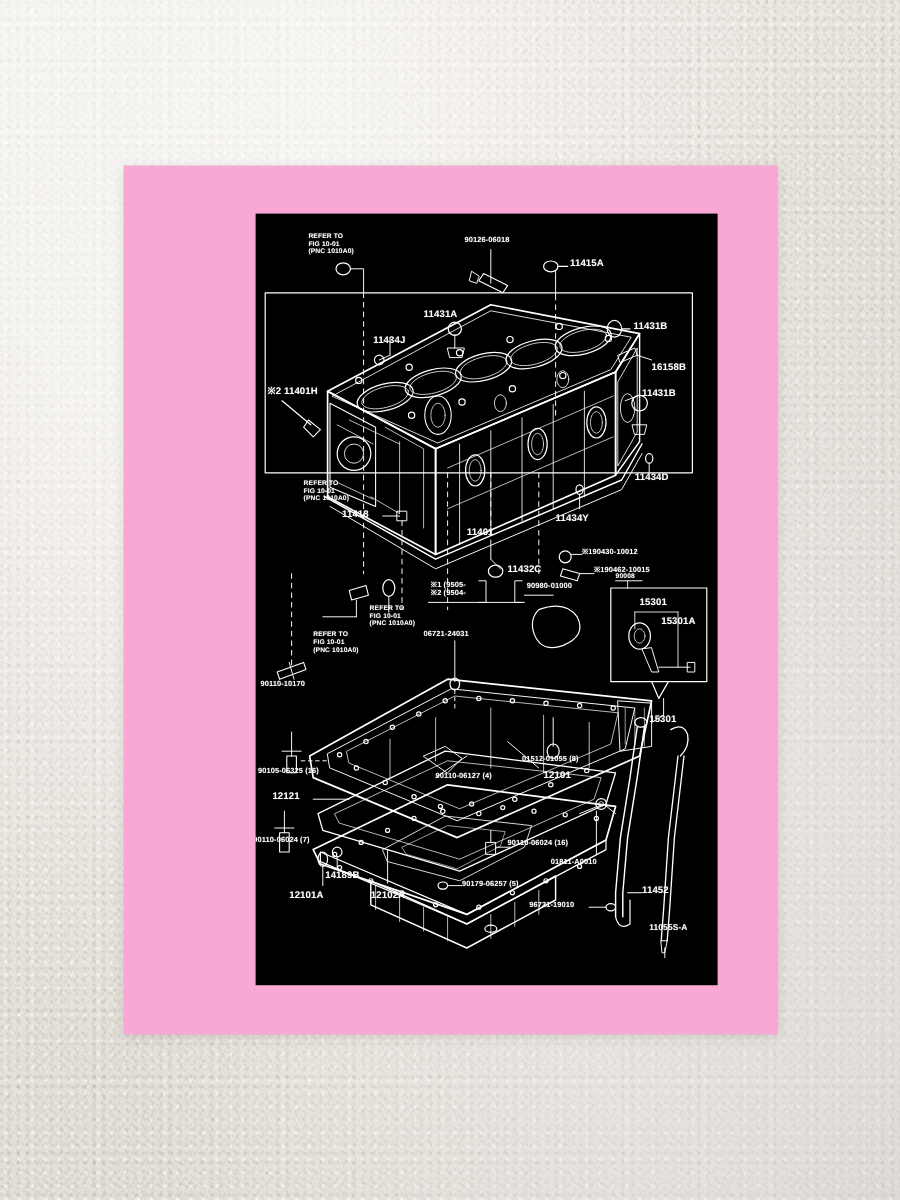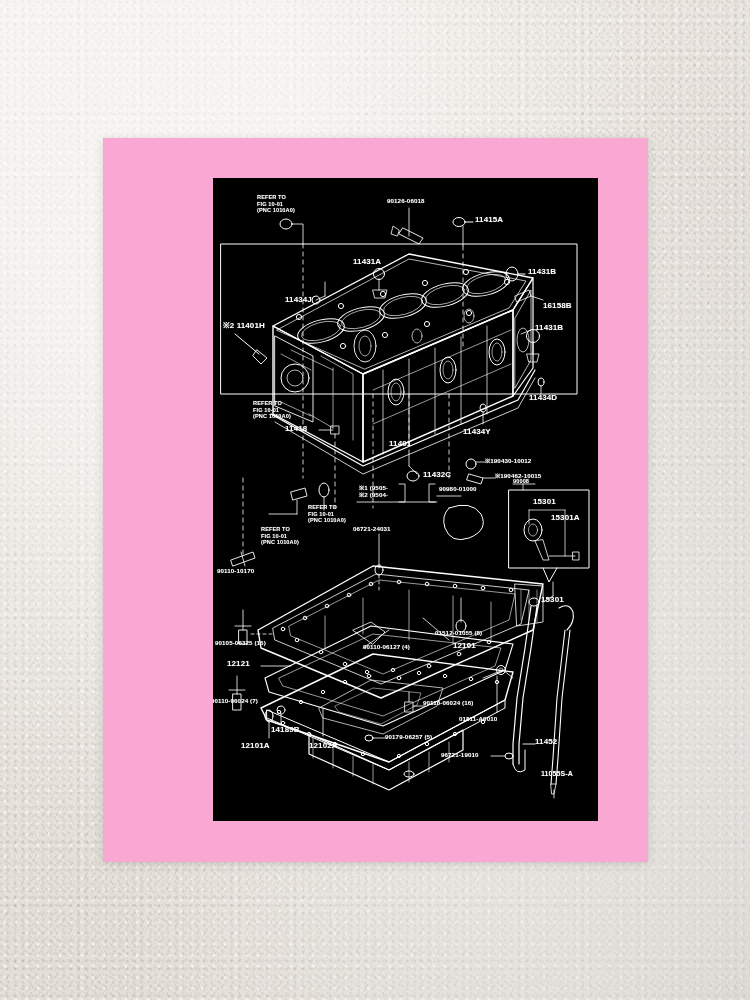--- a/index.html
+++ b/index.html
@@ -363,21 +363,21 @@
           <path d="M341 612 L341 620" stroke-width="0.8"></path>
         </g>
       </svg>
 
       <div class="lbl s55 multi" style="left:44px;top:16px;">REFER TO
 FIG 10-01
 (PNC 1010A0)</div>
       <div class="lbl s6" style="left:174px;top:20px;">90126-06018</div>
       <div class="lbl s8" style="left:262px;top:38px;">11415A</div>
       <div class="lbl s8" style="left:140px;top:80px;">11431A</div>
-      <div class="lbl s8" style="left:72px;top:102px;margin-top:16px;">11434J</div>
+      <div class="lbl s8" style="left:98px;top:102px;">11434J</div>
       <div class="lbl s8" style="left:315px;top:90px;">11431B</div>
       <div class="lbl s8" style="left:330px;top:124px;">16158B</div>
       <div class="lbl s8" style="left:322px;top:146px;">11431B</div>
       <div class="lbl s8" style="left:10px;top:144px;text-align:center;">※2 11401H</div>
       <div class="lbl s8" style="left:316px;top:216px;">11434D</div>
       <div class="lbl s8" style="left:250px;top:250px;">11434Y</div>
       <div class="lbl s55 multi" style="left:40px;top:222px;">REFER TO
 FIG 10-01
 (PNC 1010A0)</div>
       <div class="lbl s8" style="left:72px;top:247px;text-align:right;">11418</div>

